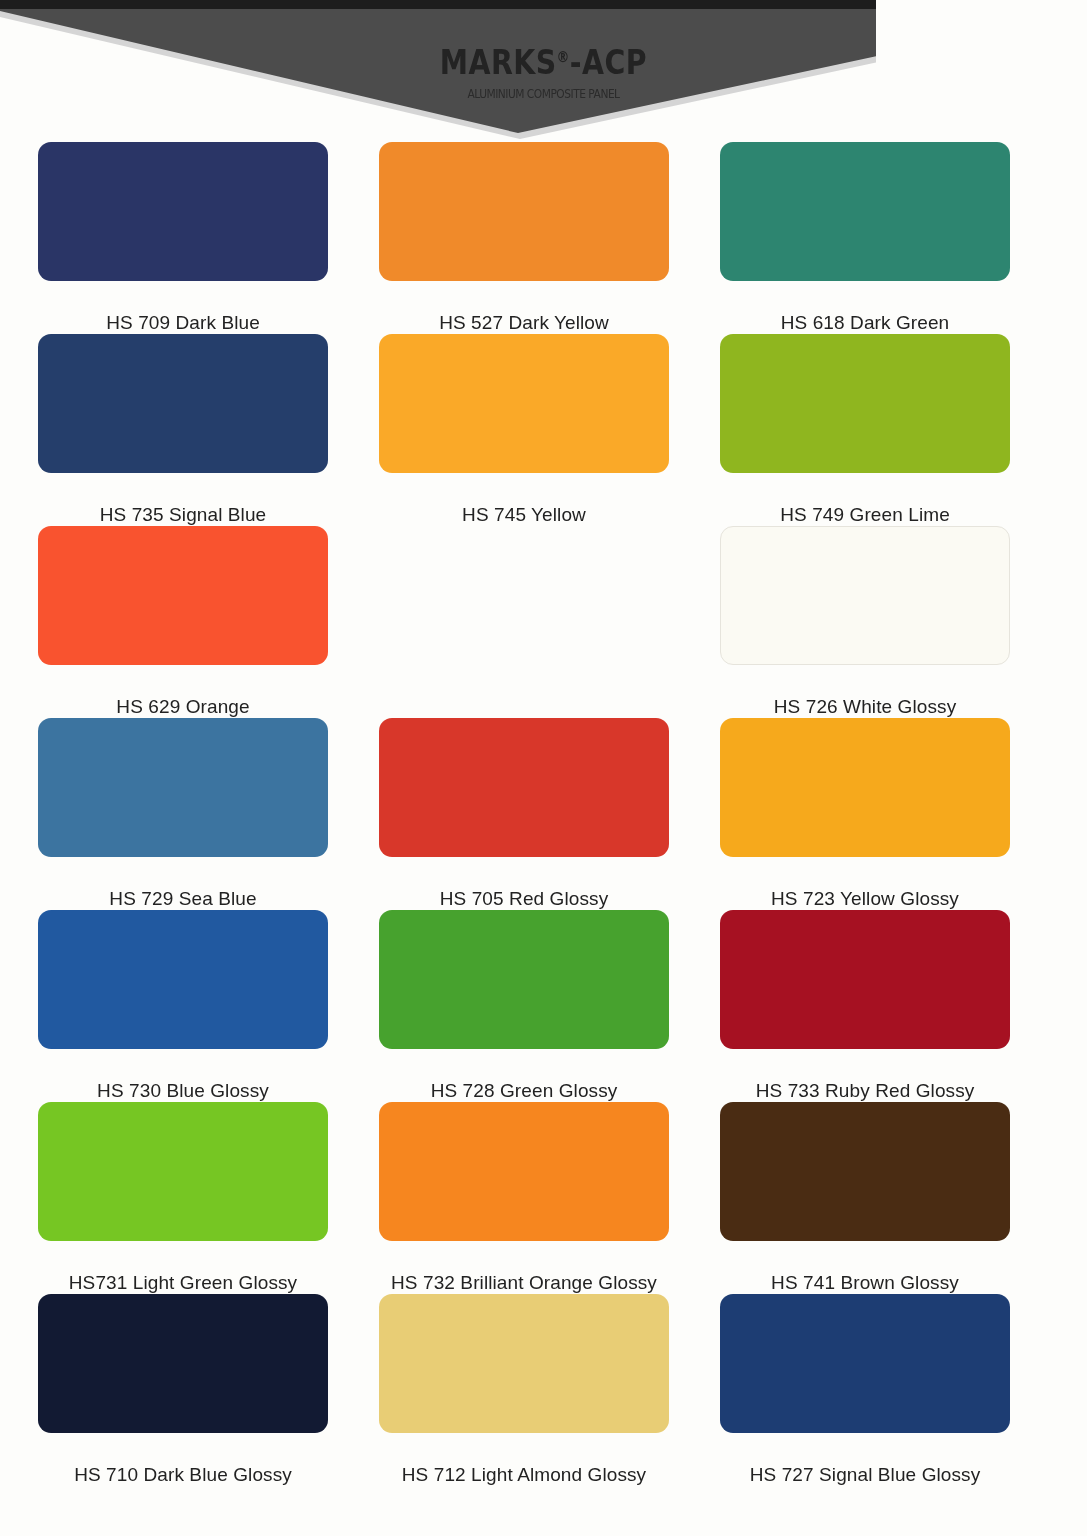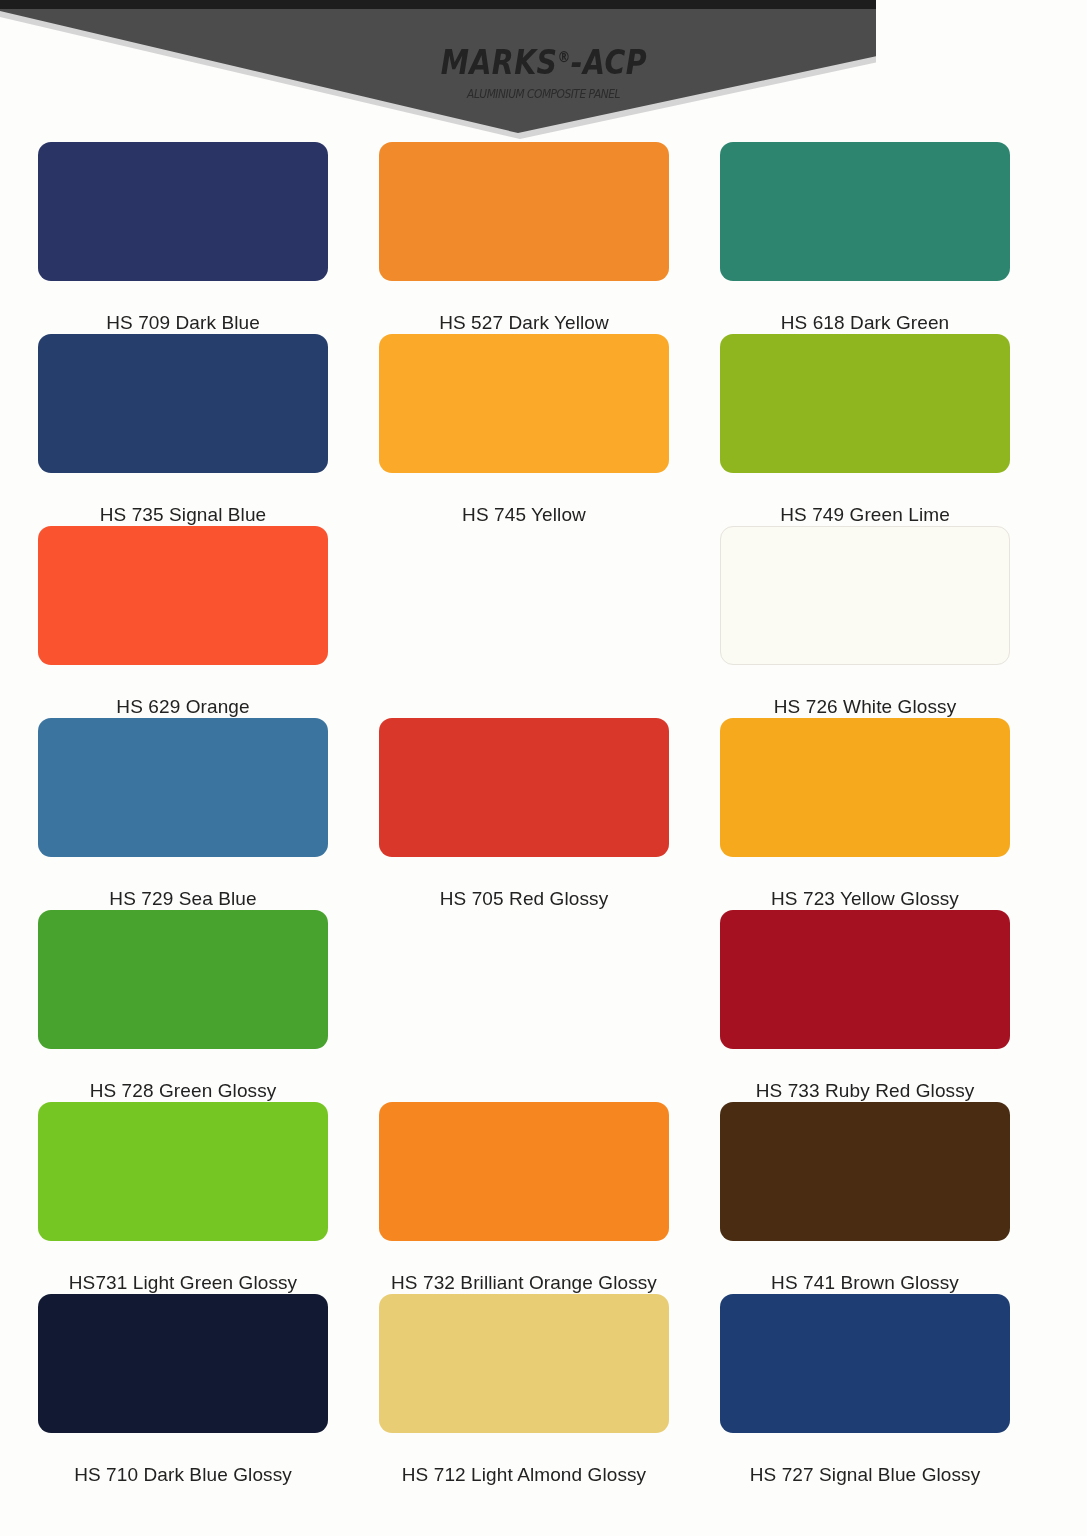--- a/index.html
+++ b/index.html
@@ -18,21 +18,20 @@
   }
 
   
   #header {
     position: absolute;
     top: 0;
     left: 0;
     width: 876px;
     height: 150px;
     overflow: hidden;
-    font-style: italic;
   }
   #header-topstrip {
     position: absolute;
     top: 0;
     left: 0;
     width: 1087px;
     height: 9px;
     background: #1d1d1d;
   }
   #header-chevron {
@@ -181,20 +180,24 @@
         <div class="swatch-chip" style="background: rgb(216, 55, 42);"></div>
         <div class="swatch-label">HS 705 Red Glossy</div>
       </div>
       <div class="swatch-cell">
         <div class="swatch-chip" style="background: rgb(246, 169, 28);"></div>
         <div class="swatch-label">HS 723 Yellow Glossy</div>
       </div>
     </div>
     <div class="swatch-row">
       <div class="swatch-cell">
+        <div class="swatch-chip" style="background: rgb(33, 89, 160);"></div>
+        <div class="swatch-label">HS 730 Blue Glossy</div>
+      </div>
+      <div class="swatch-cell">
         <div class="swatch-chip" style="background: rgb(71, 162, 46);"></div>
         <div class="swatch-label">HS 728 Green Glossy</div>
       </div>
       <div class="swatch-cell">
         <div class="swatch-chip" style="background: rgb(166, 17, 34);"></div>
         <div class="swatch-label">HS 733 Ruby Red Glossy</div>
       </div>
     </div>
     <div class="swatch-row">
       <div class="swatch-cell">

